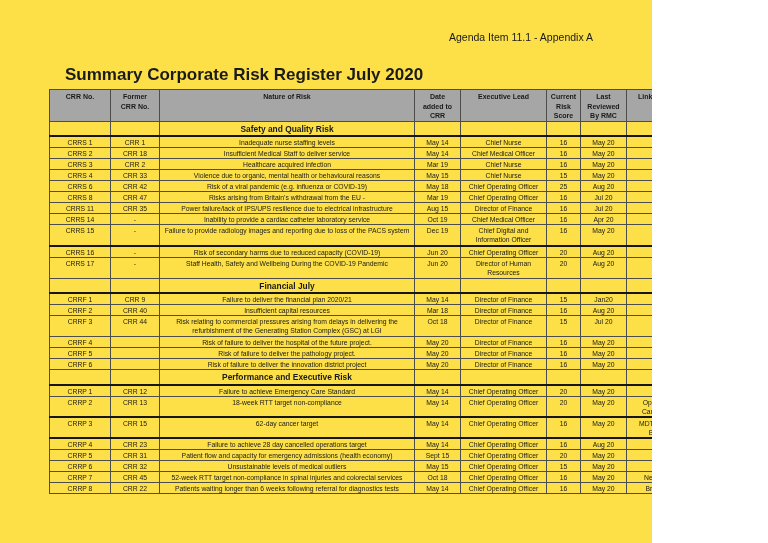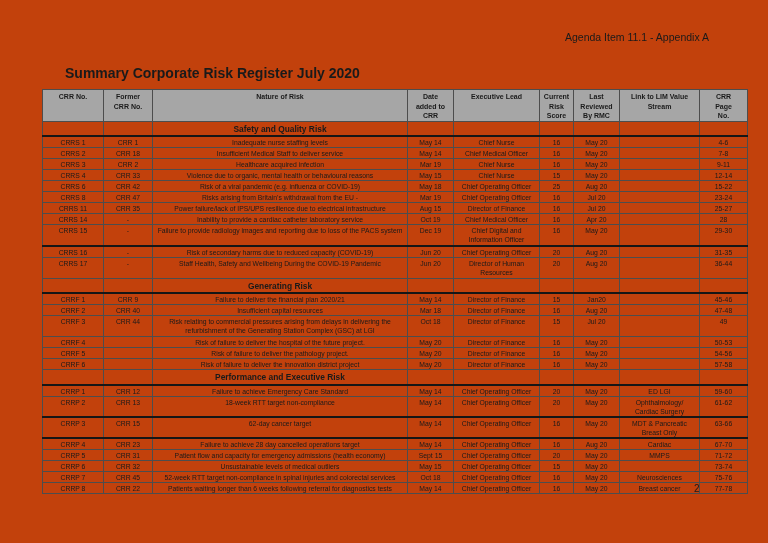--- a/index.html
+++ b/index.html
@@ -1,26 +1,26 @@
 <!DOCTYPE html>
 <html><head>
 <meta charset="utf-8">
 <style>
   * { margin:0; padding:0; box-sizing:border-box; }
   html,body { background:#ffffff; }
   .page {
-    position:relative; width:768px; height:543px; background:#c2410c;
+    position:relative; width:652px; height:543px; background:#fde047;
     font-family:"Liberation Sans", sans-serif; color:#1a1a1a; overflow:hidden;
   }
   .agenda { position:absolute; top:31px; right:59px; font-size:10.5px; }
-  .title  { position:absolute; top:65px; left:65px; font-size:14px; font-weight:bold; }
+  .title  { position:absolute; top:65px; left:65px; font-size:17px; font-weight:bold; }
   .pagenum{ position:absolute; top:483px; left:694px; font-size:10px; }
 
   table.risk {
-    position:absolute; top:89px; left:42px; width:705px;
+    position:absolute; top:89px; left:49px; width:705px;
     border-collapse:collapse; table-layout:fixed;
   }
   table.risk th, table.risk td {
     border:1px solid #4d4d4d; padding:1px 2px 0 2px;
     font-size:6.8px; line-height:9px; vertical-align:top; text-align:center;
     white-space:pre-line; overflow:hidden;
   }
   table.risk th {
     font-weight:bold; font-size:7px; line-height:9.5px; padding-top:2px;
   }
@@ -206,21 +206,21 @@
           <td>Director of Human
 Resources</td>
           <td>20</td>
           <td>Aug 20</td>
           <td></td>
           <td>36-44</td>
         </tr>
         <tr class="section">
           <td></td>
           <td></td>
-          <td class="nature">Generating Risk</td>
+          <td class="nature">Financial July</td>
           <td></td>
           <td></td>
           <td></td>
           <td></td>
           <td></td>
           <td></td>
         </tr>
         <tr>
           <td>CRRF 1</td>
           <td>CRR 9</td>

